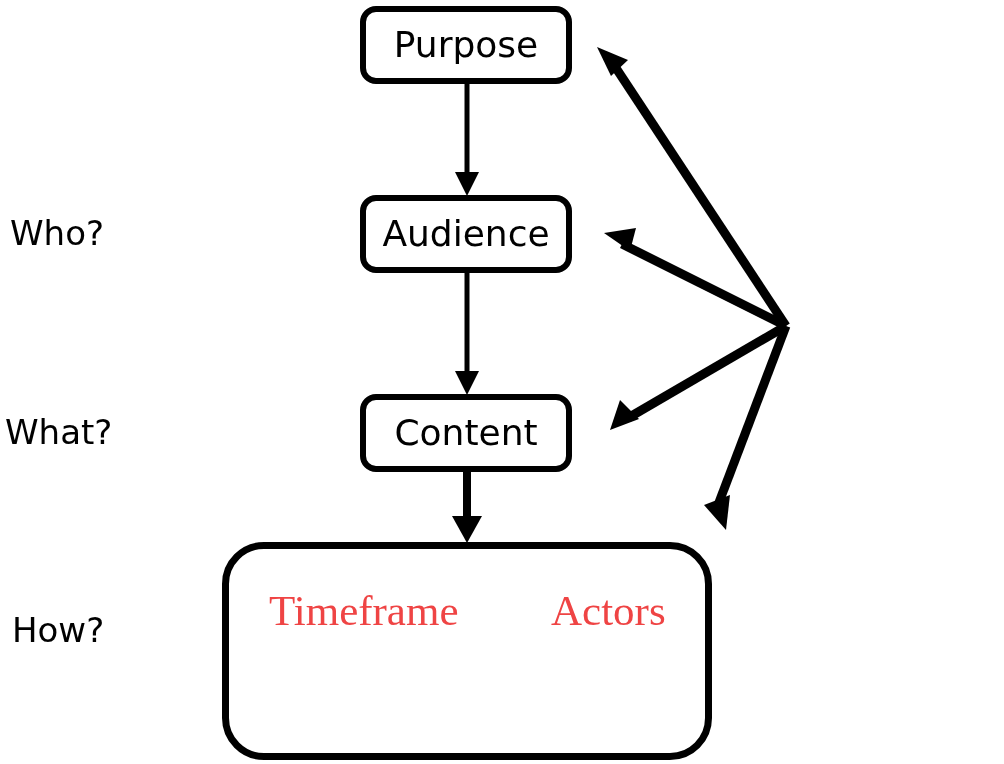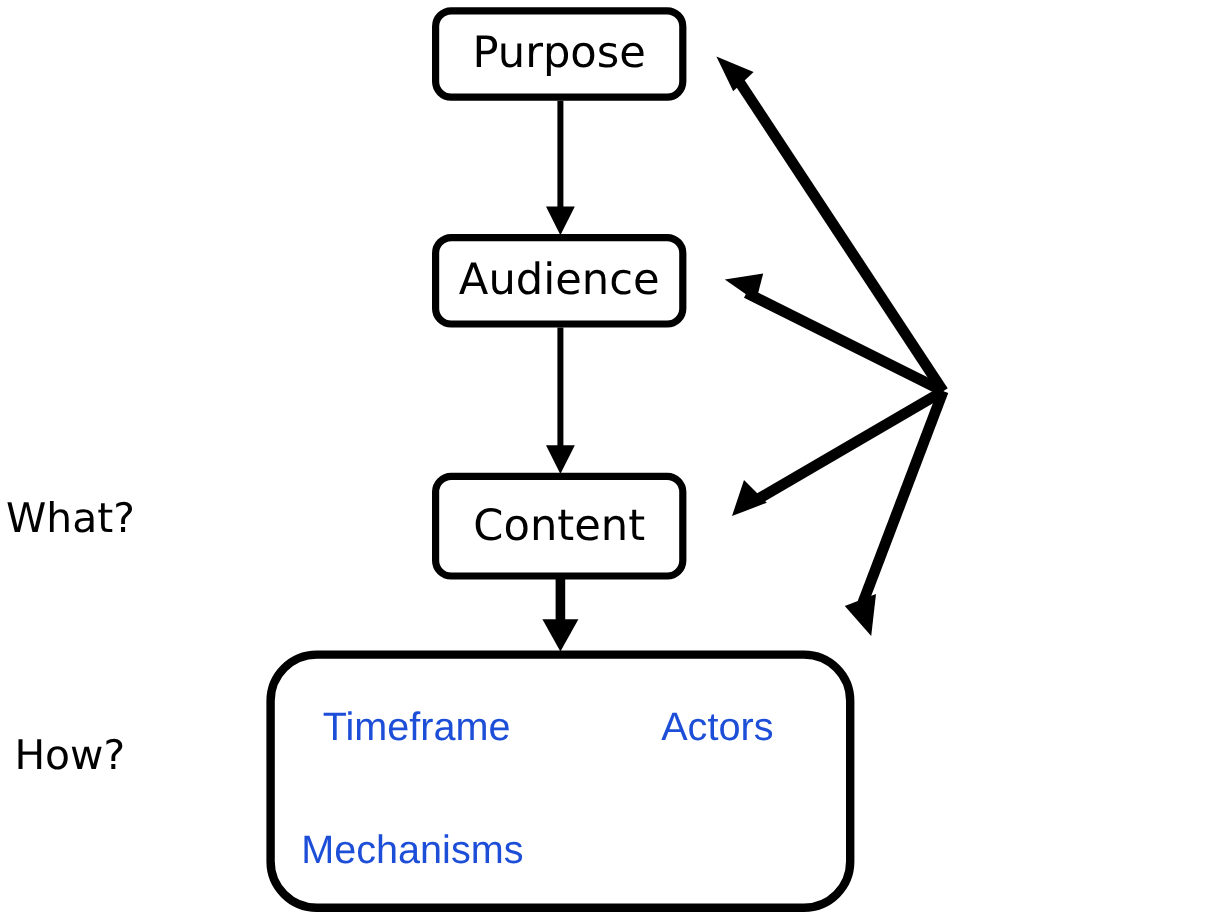--- a/index.html
+++ b/index.html
@@ -58,25 +58,25 @@
   }
   .how-grid {
     position: absolute;
     left: 0;
     top: 0;
     width: 100%;
     height: 100%;
   }
   .how-item {
     position: absolute;
-    font-family: Liberation Sans, sans-serif;
-    font-size: 33px;
+    font-family: Liberation Serif, serif;
+    font-size: 43px;
     font-weight: 400;
     line-height: 1;
-    color: #1d4ed8;
+    color: #ef4444;
     white-space: nowrap;
   }
   #how-timeframe { left: 40px;  top: 40px; }
   #how-actors    { left: 322px; top: 40px; }
   #how-mechanisms{ left: 22px;  top: 142px; }
   #how-venues    { left: 316px; top: 142px; }
 </style>
 </head>
 <body>
 
@@ -114,39 +114,39 @@
       <polygon points="610,430 620,400 639,419" fill="#000000"></polygon>
     </g>
 
     <g>
       <line x1="786" y1="326" x2="718" y2="505" stroke="#000000" stroke-width="9"></line>
       <polygon points="726,530 704,505 730,495" fill="#000000"></polygon>
     </g>
   </svg>
 
 
+  <div class="stage-label" style="left:10px; top:216px;">Who?</div>
 
   <div class="stage-label" style="left:5px; top:415px;">What?</div>
 
   <div class="stage-label" style="left:12px; top:613px;text-align:right;">How?</div>
 
   <div class="node" id="node-purpose" style="left:360px; top:6px; width:212px; height:78px;">
     <span class="node-label">Purpose</span>
   </div>
 
   <div class="node" id="node-audience" style="left:360px; top:195px; width:212px; height:78px;">
     <span class="node-label">Audience</span>
   </div>
 
-  <div class="node" id="node-content" style="left:360px; top:394px; width:212px; height:89px;">
+  <div class="node" id="node-content" style="left:360px; top:394px; width:212px; height:78px;">
     <span class="node-label">Content</span>
   </div>
 
 
   <div class="node" id="node-how" style="left:222px; top:542px; width:490px; height:218px;">
     <div class="how-grid">
       <span class="how-item" id="how-timeframe">Timeframe</span>
       <span class="how-item" id="how-actors">Actors</span>
-      <span class="how-item" id="how-mechanisms">Mechanisms</span>
     </div>
   </div>
 
 </div>
 
 </body></html>

